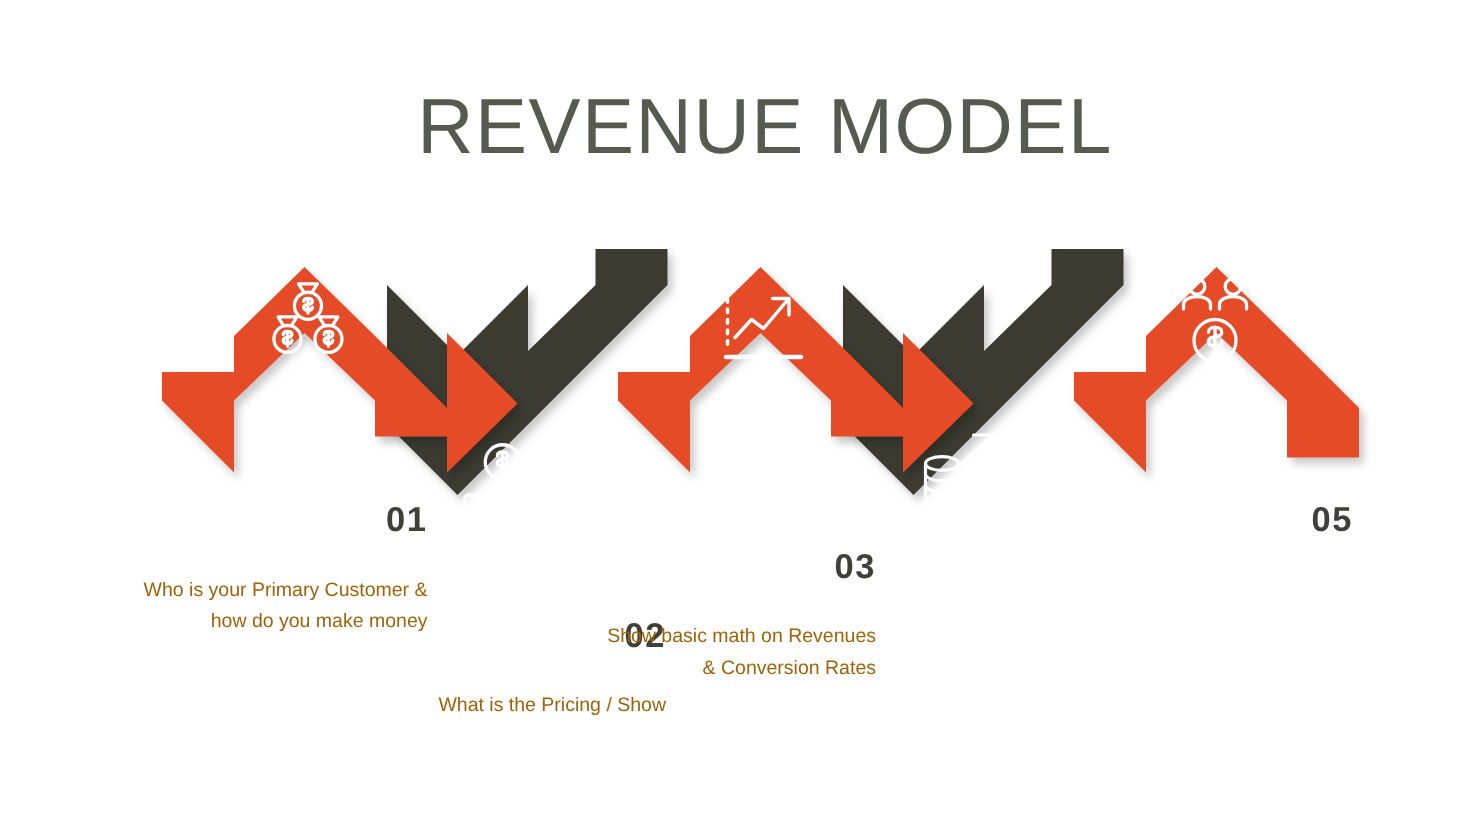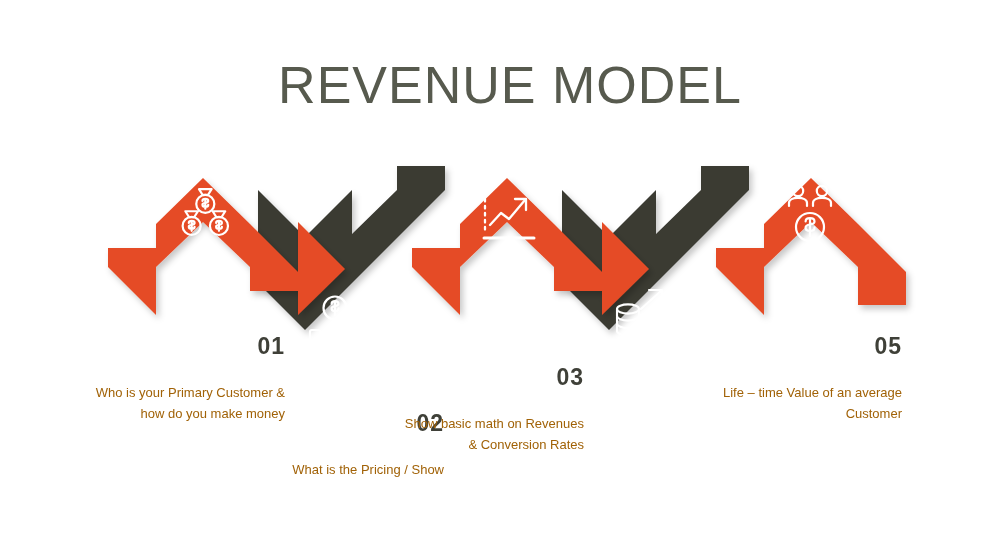--- a/index.html
+++ b/index.html
@@ -250,16 +250,15 @@
   </div>
 
   <div class="step step-3">
     <div class="num">03</div>
     <div class="desc">Show basic math on Revenues &amp; Conversion Rates</div>
   </div>
 
 
   <div class="step step-5">
     <div class="num">05</div>
-    <div class="desc">Life – time Value of an average Customer</div>
   </div>
 
 </div>
 
 </body></html>

